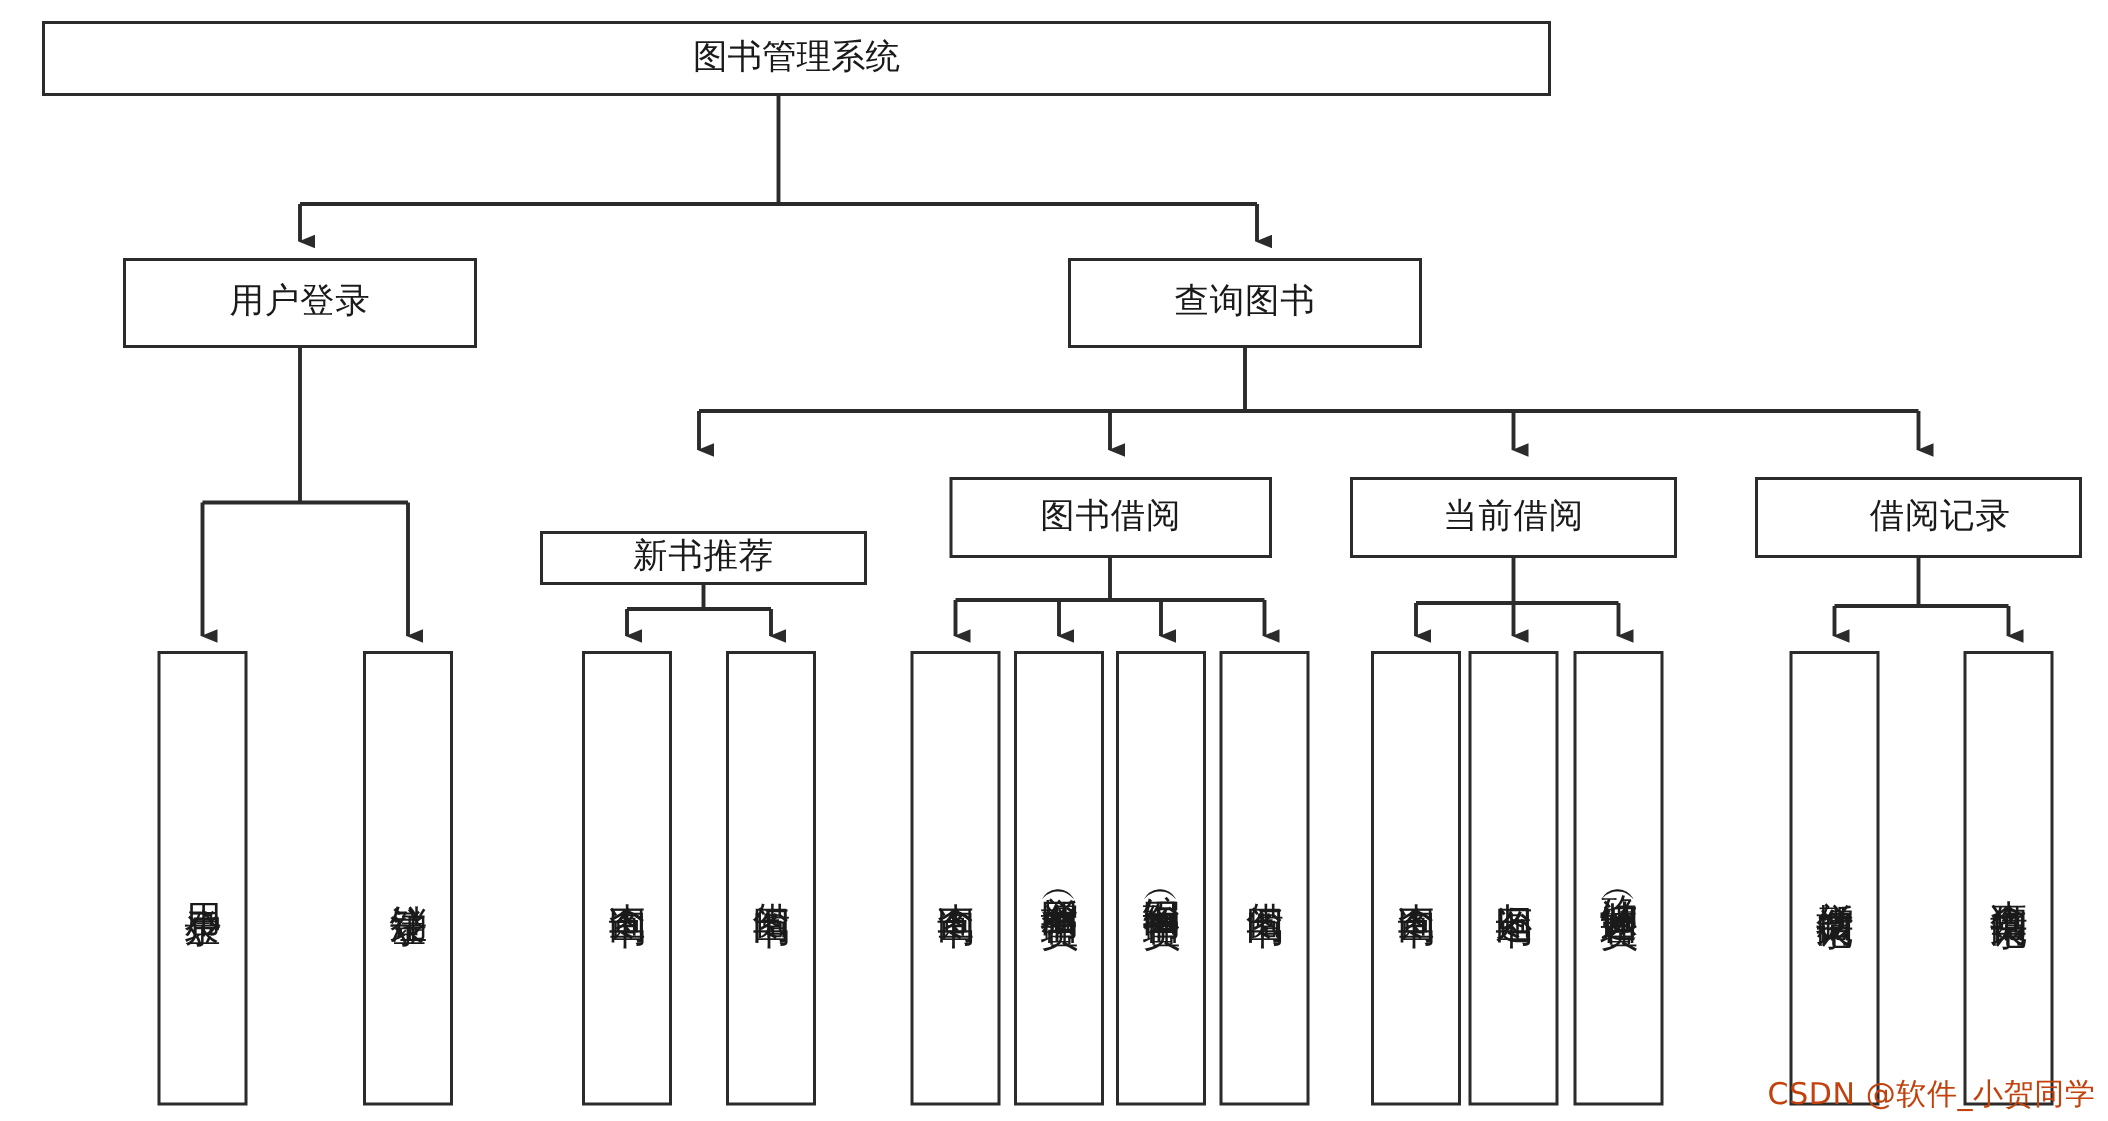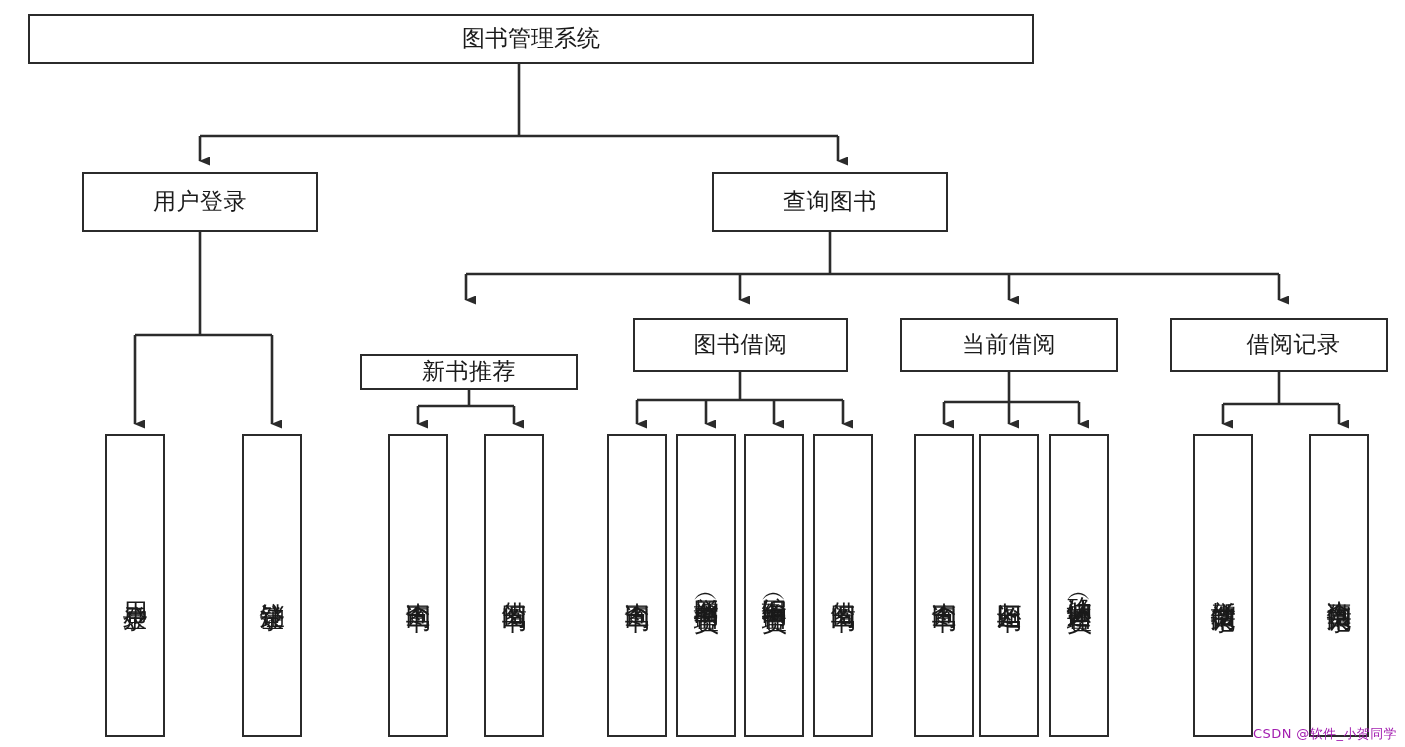--- a/index.html
+++ b/index.html
@@ -55,22 +55,22 @@
     justify-content: center;
   }
   .node-v > span {
     display: block;
     white-space: nowrap;
   }
   #watermark {
     position: absolute;
     right: 8px;
     bottom: 4px;
-    font-size: 13px;
-    color: #a21caf;
+    font-size: 20px;
+    color: #c2410c;
     letter-spacing: 0.4px;
     white-space: nowrap;
     user-select: none;
   }
 </style>
 </head>
 <body>
 
 <div id="diagram-root">
 

